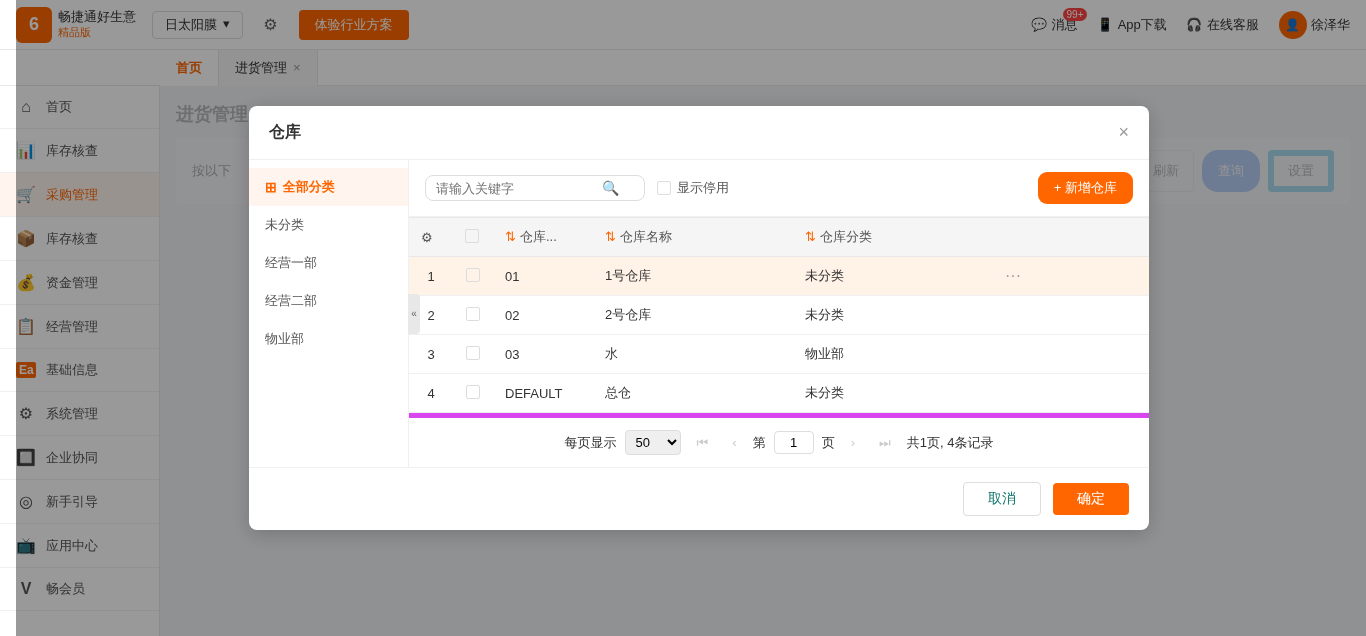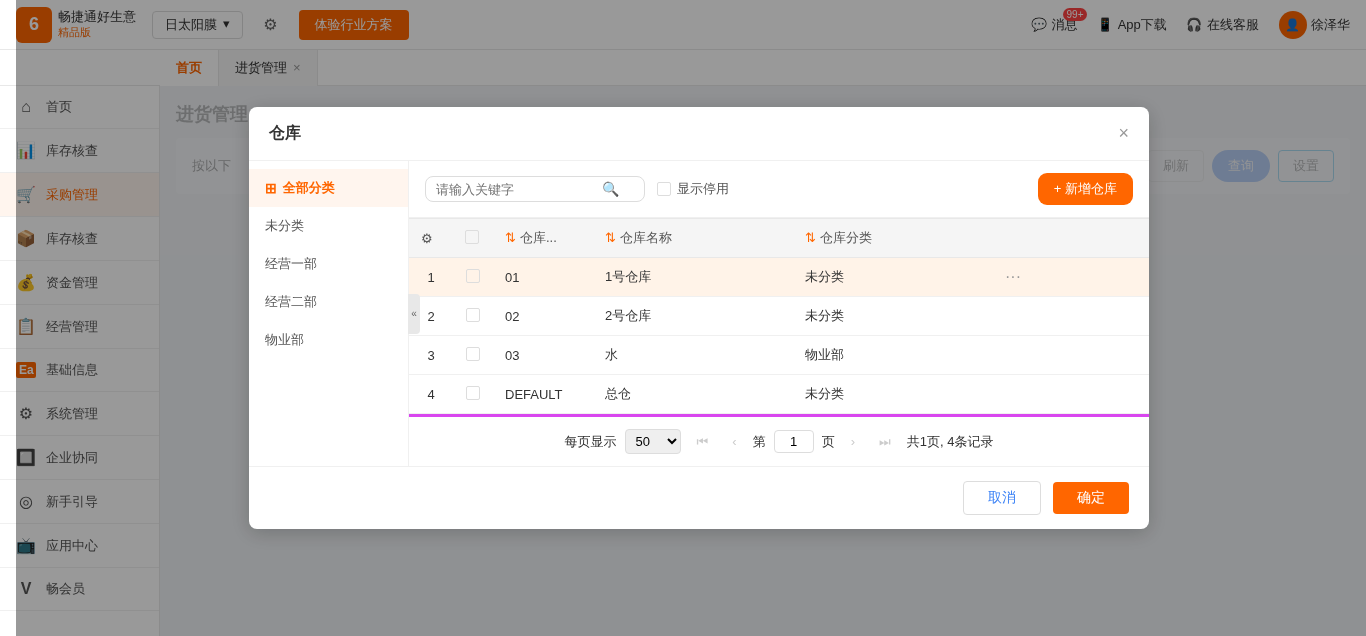--- a/index.html
+++ b/index.html
@@ -87,21 +87,21 @@
     .page-title { font-size: 18px; font-weight: bold; color: #333; margin-bottom: 12px; }
 
     
     .filter-bar {
       background: #fff; padding: 12px 16px; border-radius: 4px; margin-bottom: 12px;
       display: flex; align-items: center; gap: 12px;
     }
     .filter-actions { margin-left: auto; display: flex; gap: 8px; }
     .btn-outline { border: 1px solid #ddd; background: #fff; padding: 6px 14px; border-radius: 4px; cursor: pointer; font-size: 13px; color: #333; }
     .btn-primary { background: #3b82f6; color: #fff; border: none; padding: 6px 16px; border-radius: 16px; cursor: pointer; font-size: 13px; }
-    .btn-secondary { background: #fff; color: #333; border: 1px solid #0ea5e9; padding: 6px 14px; border-radius: 4px; cursor: pointer; font-size: 13px; }
+    .btn-secondary { background: #fff; color: #333; border: 6px solid #0ea5e9; padding: 6px 14px; border-radius: 4px; cursor: pointer; font-size: 13px; }
 
     
     .overlay {
       position: fixed; top: 0; left: 16px; width: 100%; height: 100%;
       background: rgba(0,0,0,0.4); z-index: 100; display: flex; align-items: center; justify-content: center;
     }
 
     
     .modal {
       background: #fff; border-radius: 8px; width: 900px; max-height: 580px;
@@ -171,38 +171,38 @@
     .data-table tr.highlighted td { background: #fff3e8; }
     .th-center { text-align: center; }
     .td-center { text-align: center; }
     .sort-icon { color: #f60; margin-right: 4px; }
     .more-icon { color: #999; font-size: 16px; }
     .table-scroll { overflow-y: auto; flex: 1; }
 
     
     .pagination {
       display: flex; align-items: center; justify-content: center;
-      padding: 12px; border-top: 3px solid #d946ef; gap: 8px; font-size: 13px; color: #333;
+      padding: 12px; border-top: 5px solid #d946ef; gap: 8px; font-size: 13px; color: #333;
     }
     .page-nav { color: #999; cursor: pointer; padding: 4px 8px; }
     .page-nav.disabled { color: #ccc; cursor: default; }
     .page-input {
       width: 40px; border: 1px solid #ddd; border-radius: 4px; text-align: center;
       padding: 3px; font-size: 13px;
     }
     .per-page-select {
       border: 1px solid #ddd; border-radius: 4px; padding: 3px 6px; font-size: 13px;
     }
 
     
     .modal-footer {
       display: flex; align-items: center; justify-content: flex-end;
       padding: 14px 20px; border-top: 1px solid #f0f0f0; gap: 12px;
     }
-    .btn-cancel { border: 1px solid #ddd; background: #fff; color: #3b82f6; padding: 7px 24px; border-radius: 4px; cursor: pointer; font-size: 14px; }
+    .btn-cancel { border: 1px solid #ddd; background: #fff; color: #0f766e; padding: 7px 24px; border-radius: 4px; cursor: pointer; font-size: 14px; }
     .btn-confirm { background: #f60; color: #fff; border: none; padding: 7px 24px; border-radius: 4px; cursor: pointer; font-size: 14px; }
 
     
     .bg-content { opacity: 0.3; pointer-events: none; }
   </style>
 </head>
 <body>
 
 <div class="topbar">
   <div class="topbar-logo">

